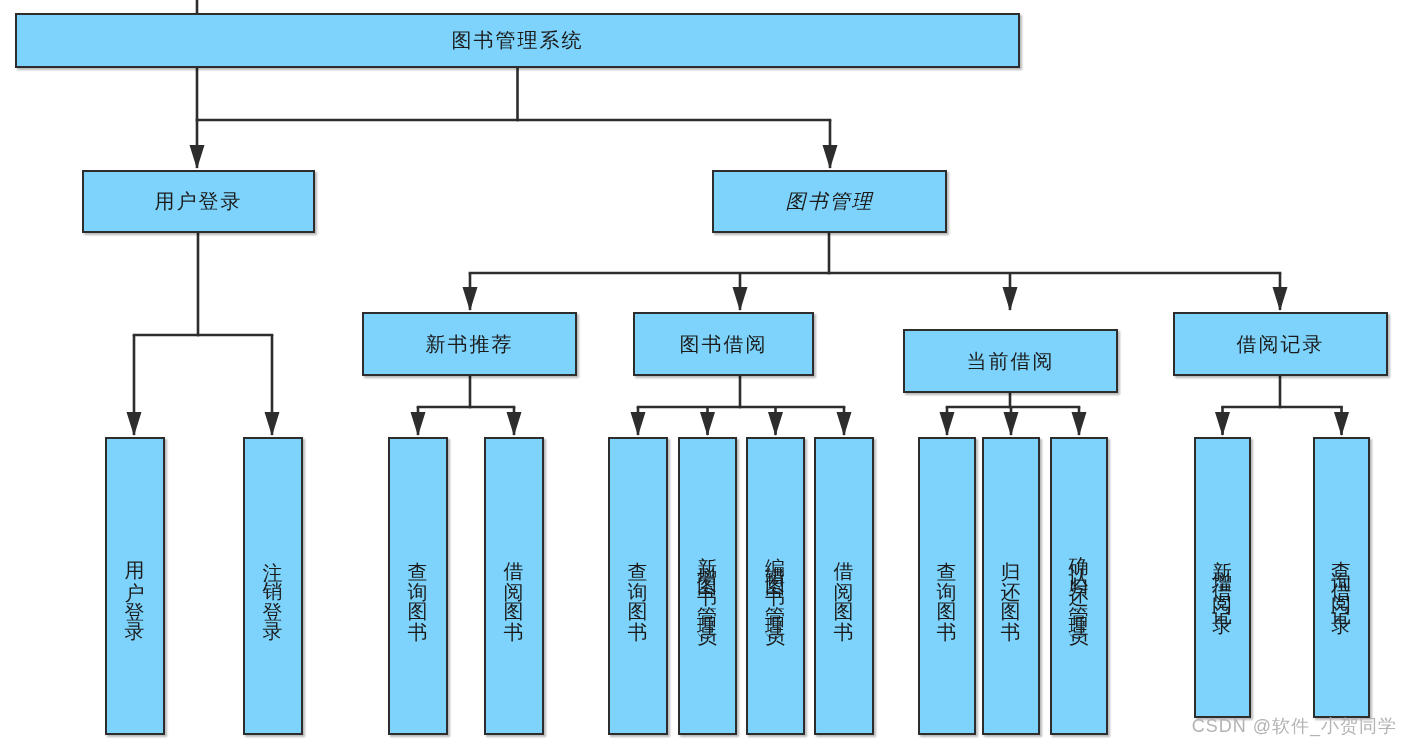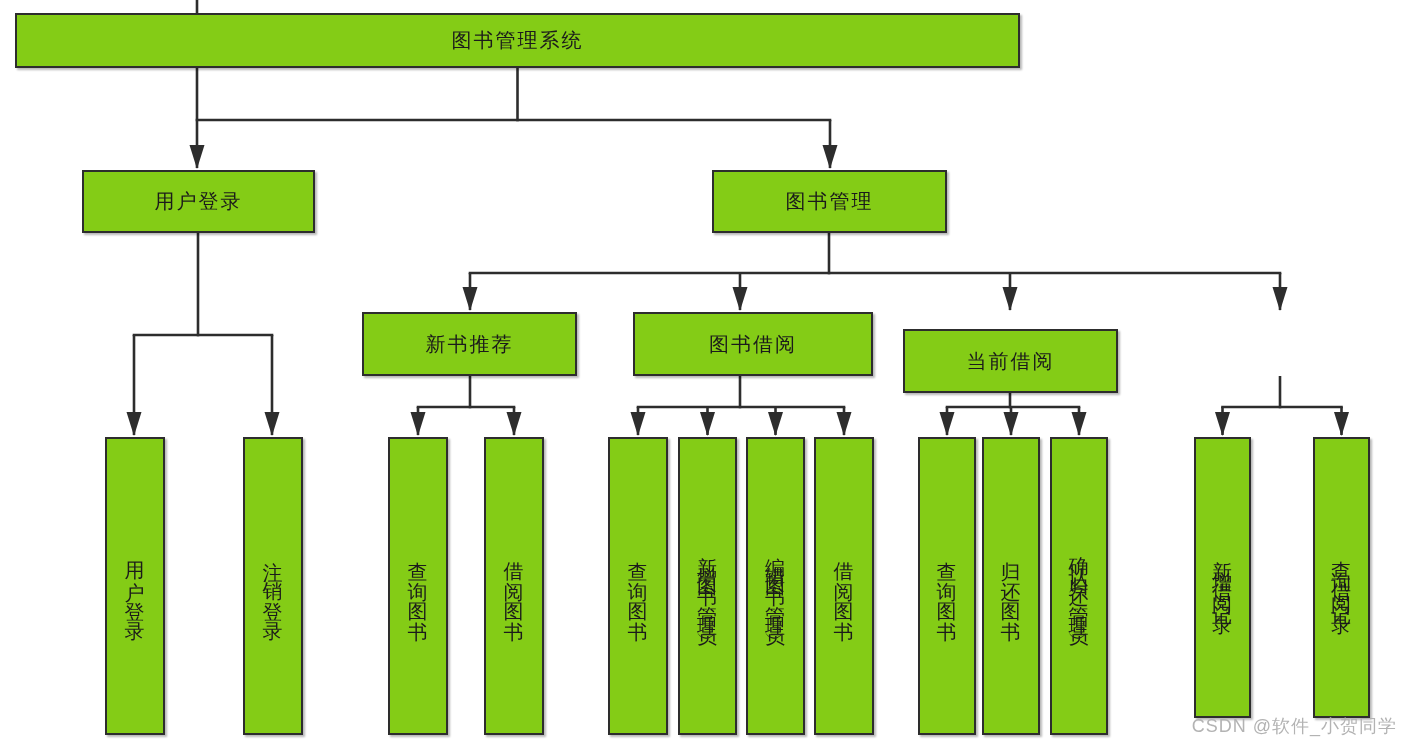--- a/index.html
+++ b/index.html
@@ -13,21 +13,21 @@
   }
   #wires {
     position: absolute;
     left: 0; top: 0;
     width: 1405px; height: 747px;
     z-index: 1;
   }
   .box {
     position: absolute;
     box-sizing: border-box;
-    background: #84cc16;
+    background: #7dd3fc;
     border: 2.5px solid #2d2d2d;
     box-shadow: 2px 2px 2px rgba(0,0,0,0.28);
     display: flex;
     align-items: center;
     justify-content: center;
     z-index: 2;
     color: #1b1b1b;
   }
   .hbox .label {
     font-size: 20px;
@@ -41,23 +41,23 @@
     line-height: 1;
     white-space: nowrap;
   }
   .ls20 { letter-spacing: 20px; }
   .ls11 { letter-spacing: 11px; }
   .ls10 { letter-spacing: 10px; }
 
   
   .n-root  { left: 15px;   top: 13px;  width: 1005px; height: 55px; }
   .n-l2a   { left: 82px;   top: 170px; width: 233px;  height: 63px; }
-  .n-l2b   { left: 712px;  top: 170px; width: 235px;  height: 63px; }
+  .n-l2b   { left: 712px;  top: 170px; width: 235px;  height: 63px; font-style: italic; }
   .n-l3a   { left: 362px;  top: 312px; width: 215px;  height: 64px; }
-  .n-l3b   { left: 633px;  top: 312px; width: 240px;  height: 64px; }
+  .n-l3b   { left: 633px;  top: 312px; width: 181px;  height: 64px; }
   .n-l3c   { left: 903px;  top: 312px; width: 215px;  height: 64px; margin-top: 17px; }
   .n-l3d   { left: 1173px; top: 312px; width: 215px;  height: 64px; }
 
   .leaf    { top: 437px; height: 298px; }
   .n-a1 { left: 105px;  width: 60px; }
   .n-a2 { left: 243px;  width: 60px; }
   .n-b1 { left: 388px;  width: 60px; }
   .n-b2 { left: 484px;  width: 60px; }
   .n-c1 { left: 608px;  width: 60px; }
   .n-c2 { left: 678px;  width: 59px; }
@@ -148,20 +148,23 @@
 
   <div class="box hbox n-l3a">
     <span class="label">新书推荐</span>
   </div>
   <div class="box hbox n-l3b">
     <span class="label">图书借阅</span>
   </div>
   <div class="box hbox n-l3c">
     <span class="label">当前借阅</span>
   </div>
+  <div class="box hbox n-l3d">
+    <span class="label">借阅记录</span>
+  </div>
 
   <div class="box vbox leaf n-a1">
     <span class="label ls20">用户登录</span>
   </div>
   <div class="box vbox leaf n-a2">
     <span class="label ls20">注销登录</span>
   </div>
 
   <div class="box vbox leaf n-b1">
     <span class="label ls20">查询图书</span>

